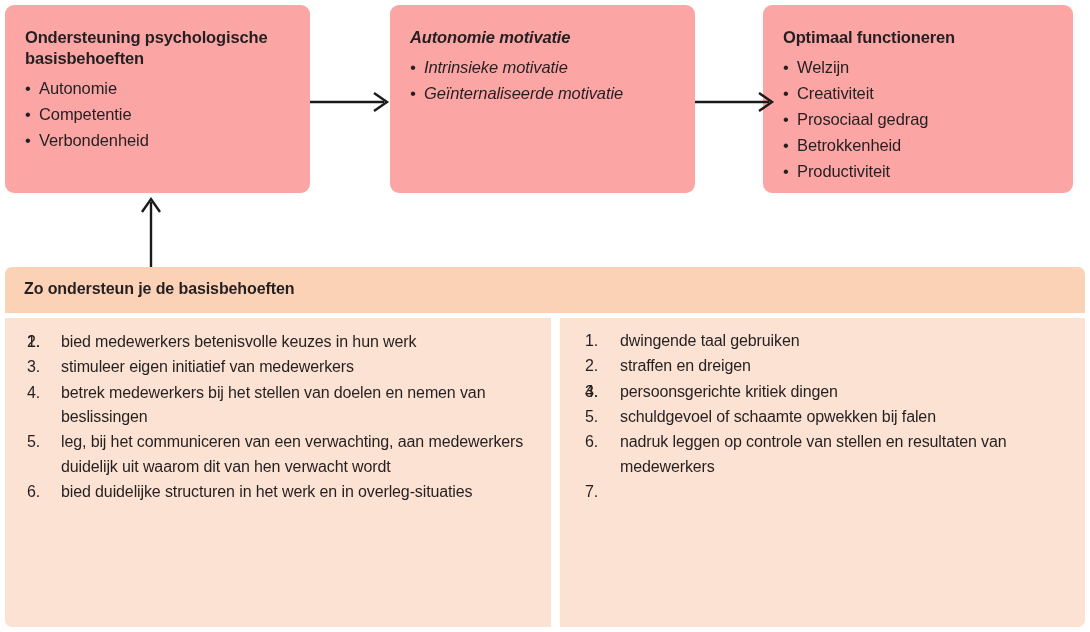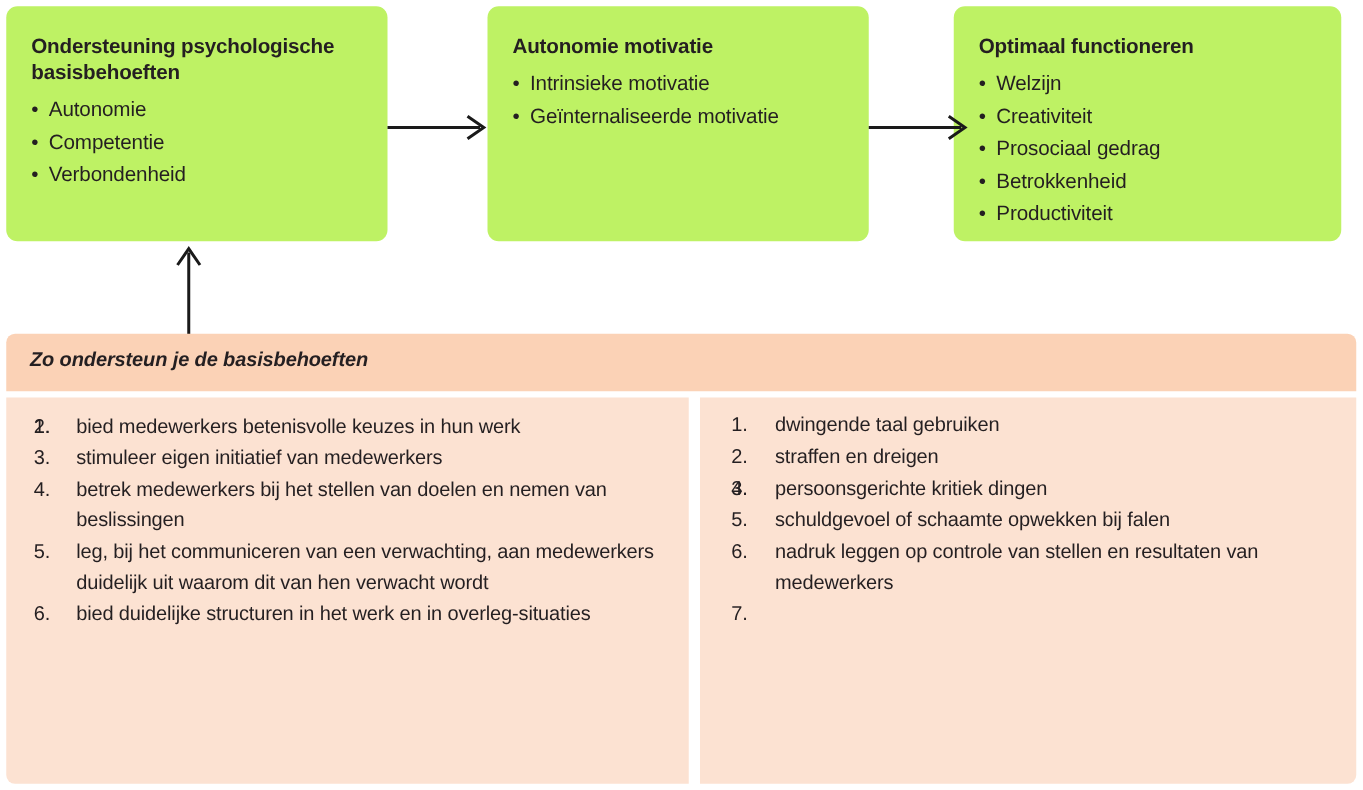--- a/index.html
+++ b/index.html
@@ -16,27 +16,27 @@
   }
   #canvas {
     position: relative;
     width: 1090px;
     height: 632px;
   }
 
   
   .flow-box {
     position: absolute;
-    background: #bef264;
+    background: #fca5a5;
     border-radius: 9px;
     box-sizing: border-box;
     padding: 22px 20px 18px 20px;
   }
   #box-needs   { left: 5px;   top: 5px;  width: 305px; height: 188px; }
-  #box-motiv   { left: 390px; top: 5px;  width: 305px; height: 188px; }
+  #box-motiv   { left: 390px; top: 5px;  width: 305px; height: 188px; font-style: italic; }
   #box-optimal { left: 763px; top: 5px;  width: 310px; height: 188px; }
 
   .flow-title {
     font-size: 16.5px;
     font-weight: bold;
     line-height: 1.28;
     letter-spacing: -0.15px;
     margin: 0 0 6px 0;
     color: #241f21;
   }
@@ -82,21 +82,21 @@
     border-radius: 7px 7px 0 0;
   }
   .panel-header-cell {
     position: absolute;
     top: 13px;
     font-size: 16px;
     font-weight: bold;
     letter-spacing: -0.1px;
     color: #241f21;
   }
-  #panel-header-left  { left: 19px; font-style: italic; }
+  #panel-header-left  { left: 19px; }
   #panel-header-right { left: 565px; margin-top: 40px; }
 
   .panel-body {
     position: absolute;
     top: 51px;
     height: 309px;
     background: #fce2d2;
     box-sizing: border-box;
     padding: 11px 14px 10px 14px;
     border-radius: 0 0 0 0;

